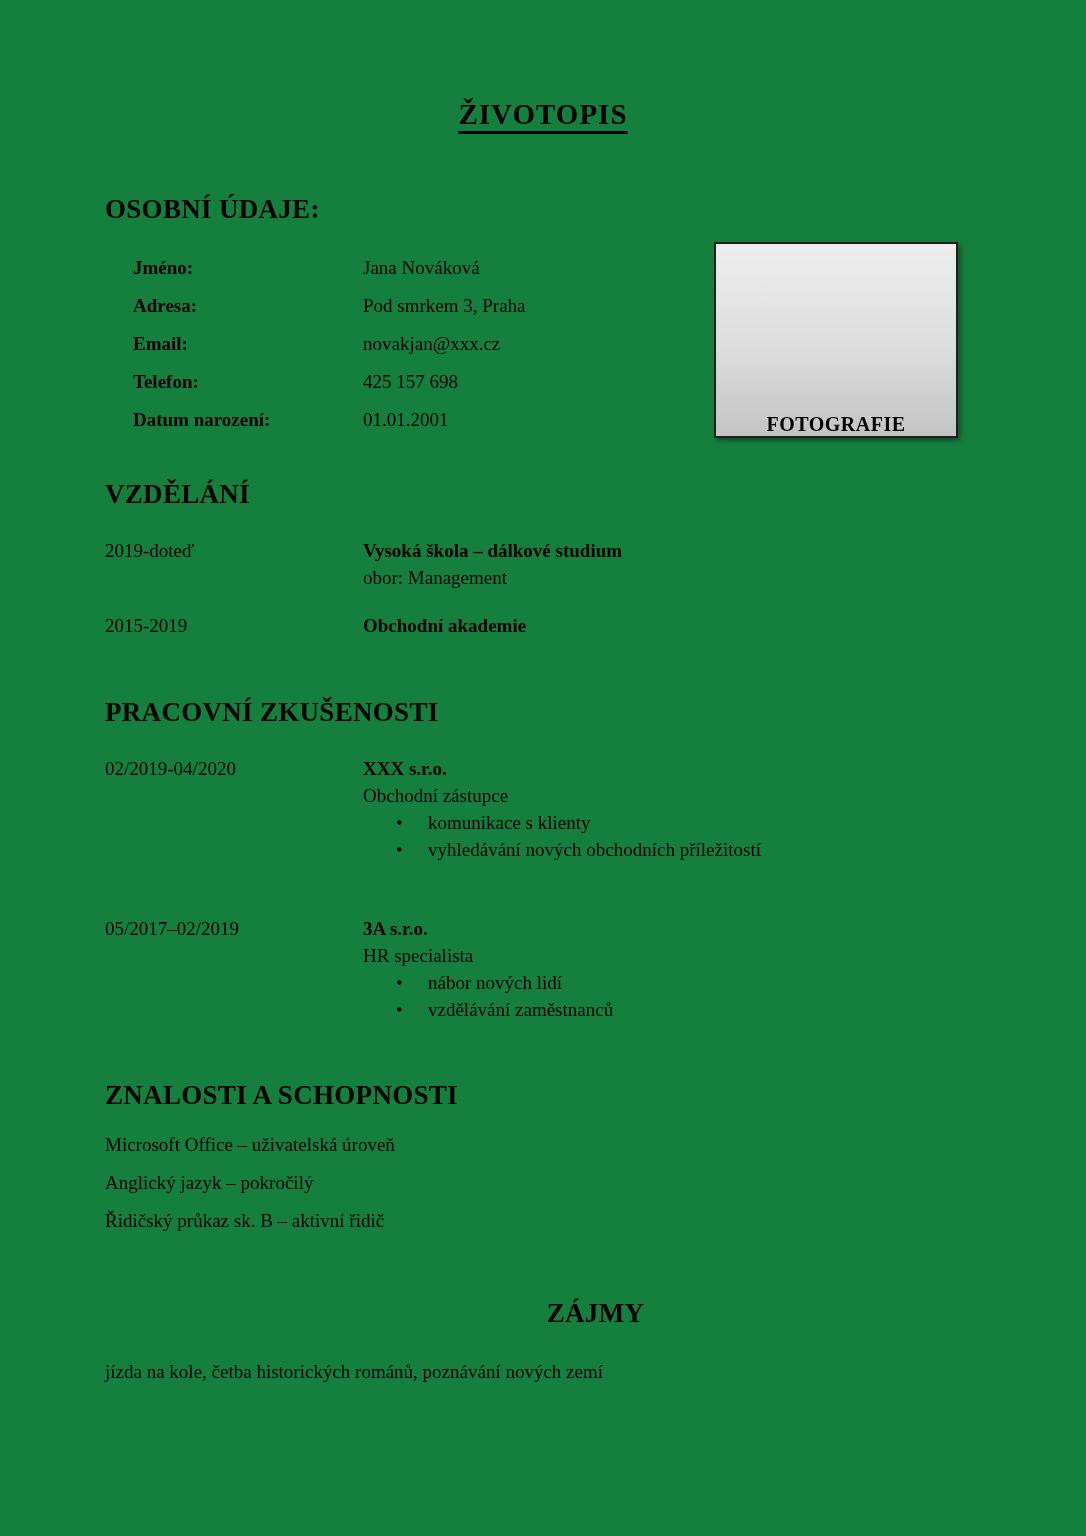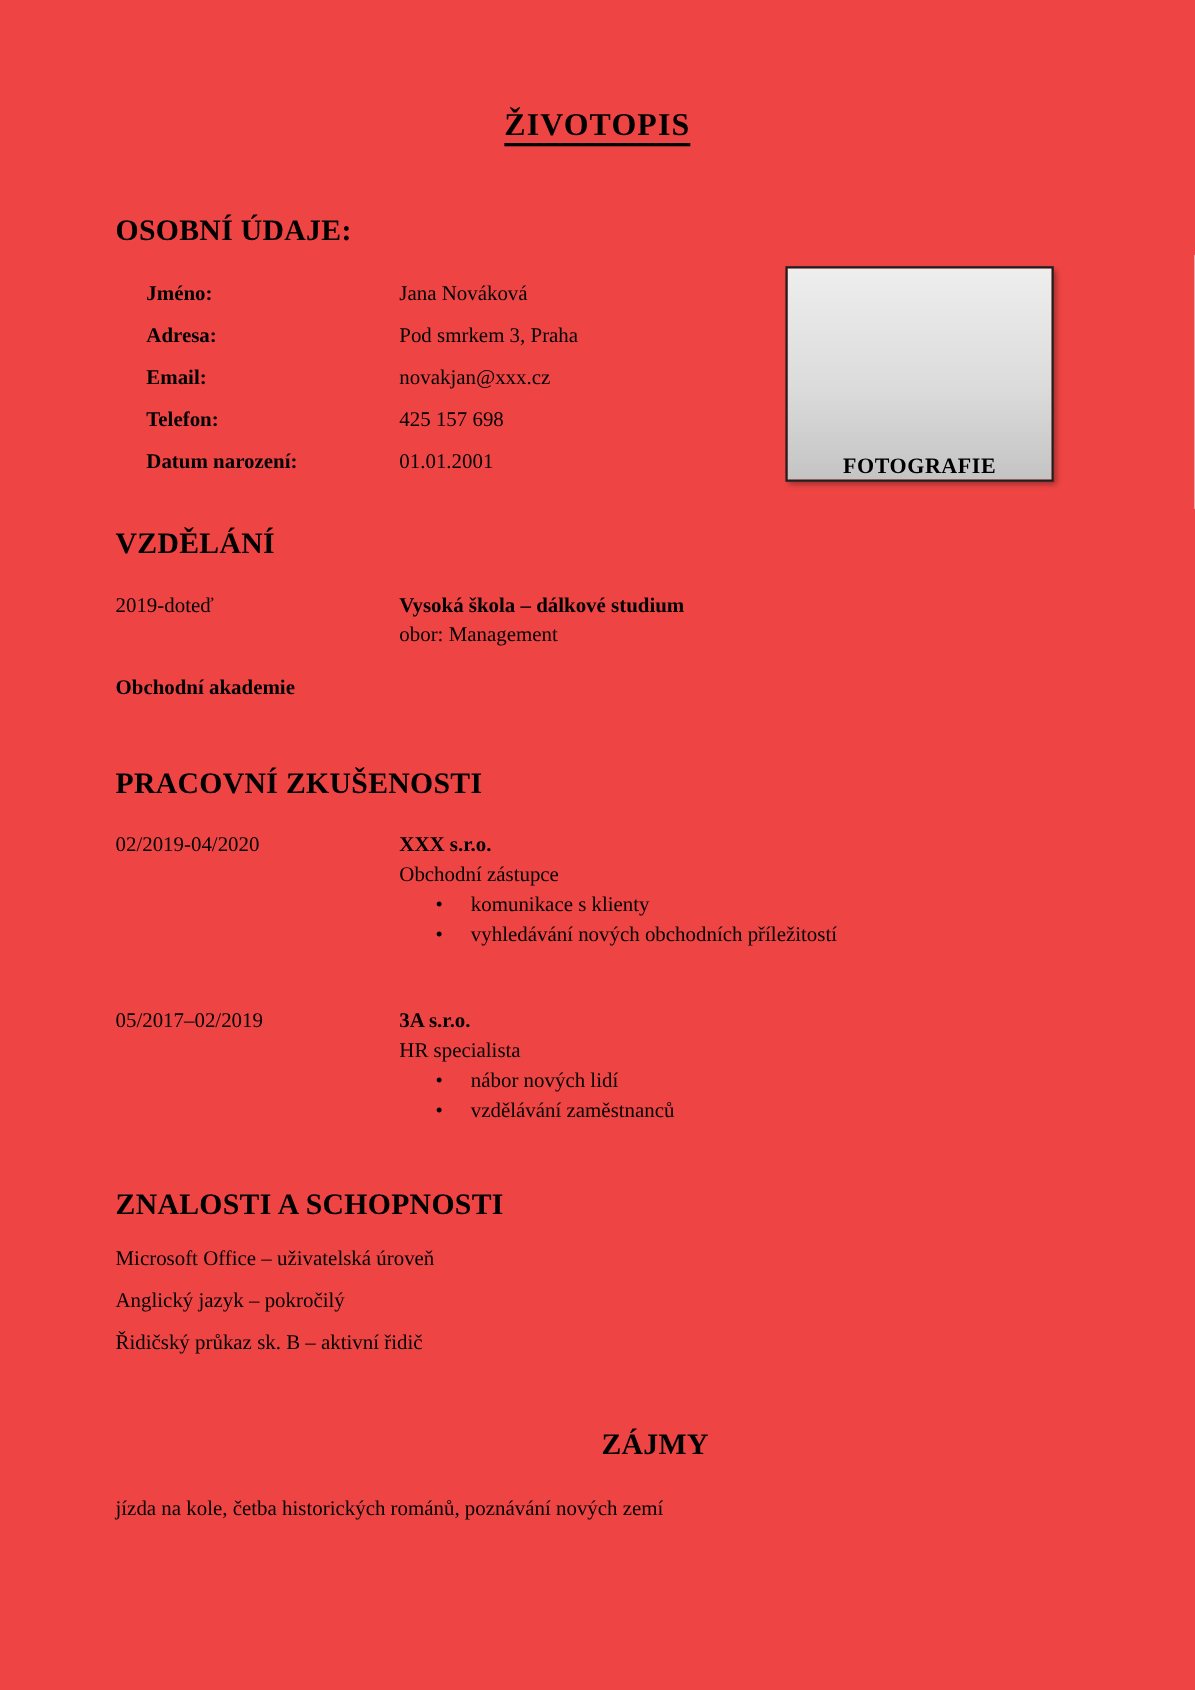--- a/index.html
+++ b/index.html
@@ -1,19 +1,19 @@
 <!DOCTYPE html>
 <html><head>
 <meta charset="utf-8">
 <style>
   html, body { margin:0; padding:0; background:#ffffff; }
   .page {
     position:relative;
     width:1086px; height:1536px;
-    background:#ef4444;
+    background:#15803d;
     color:#000;
     font-family:"Liberation Serif", serif;
     font-size:19px;
     overflow:hidden;
   }
   .title {
     margin:0; padding-top:98px;
     text-align:center;
     font-size:29px; font-weight:bold;
   }
@@ -109,20 +109,21 @@
     <h2 class="section-heading" id="education-heading">VZDĚLÁNÍ</h2>
     <div class="entries" id="education-entries">
         <div class="entry">
           <div class="entry-period">2019-doteď</div>
           <div class="entry-body">
             <div class="entry-title">Vysoká škola – dálkové studium</div>
             <div class="entry-detail">obor: Management</div>
           </div>
         </div>
         <div class="entry">
+          <div class="entry-period">2015-2019</div>
           <div class="entry-body">
             <div class="entry-title">Obchodní akademie</div>
           </div>
         </div>
       </div>
   </section>
 
   <section>
     <h2 class="section-heading" id="experience-heading">PRACOVNÍ ZKUŠENOSTI</h2>
     <div class="entries" id="experience-entries">

